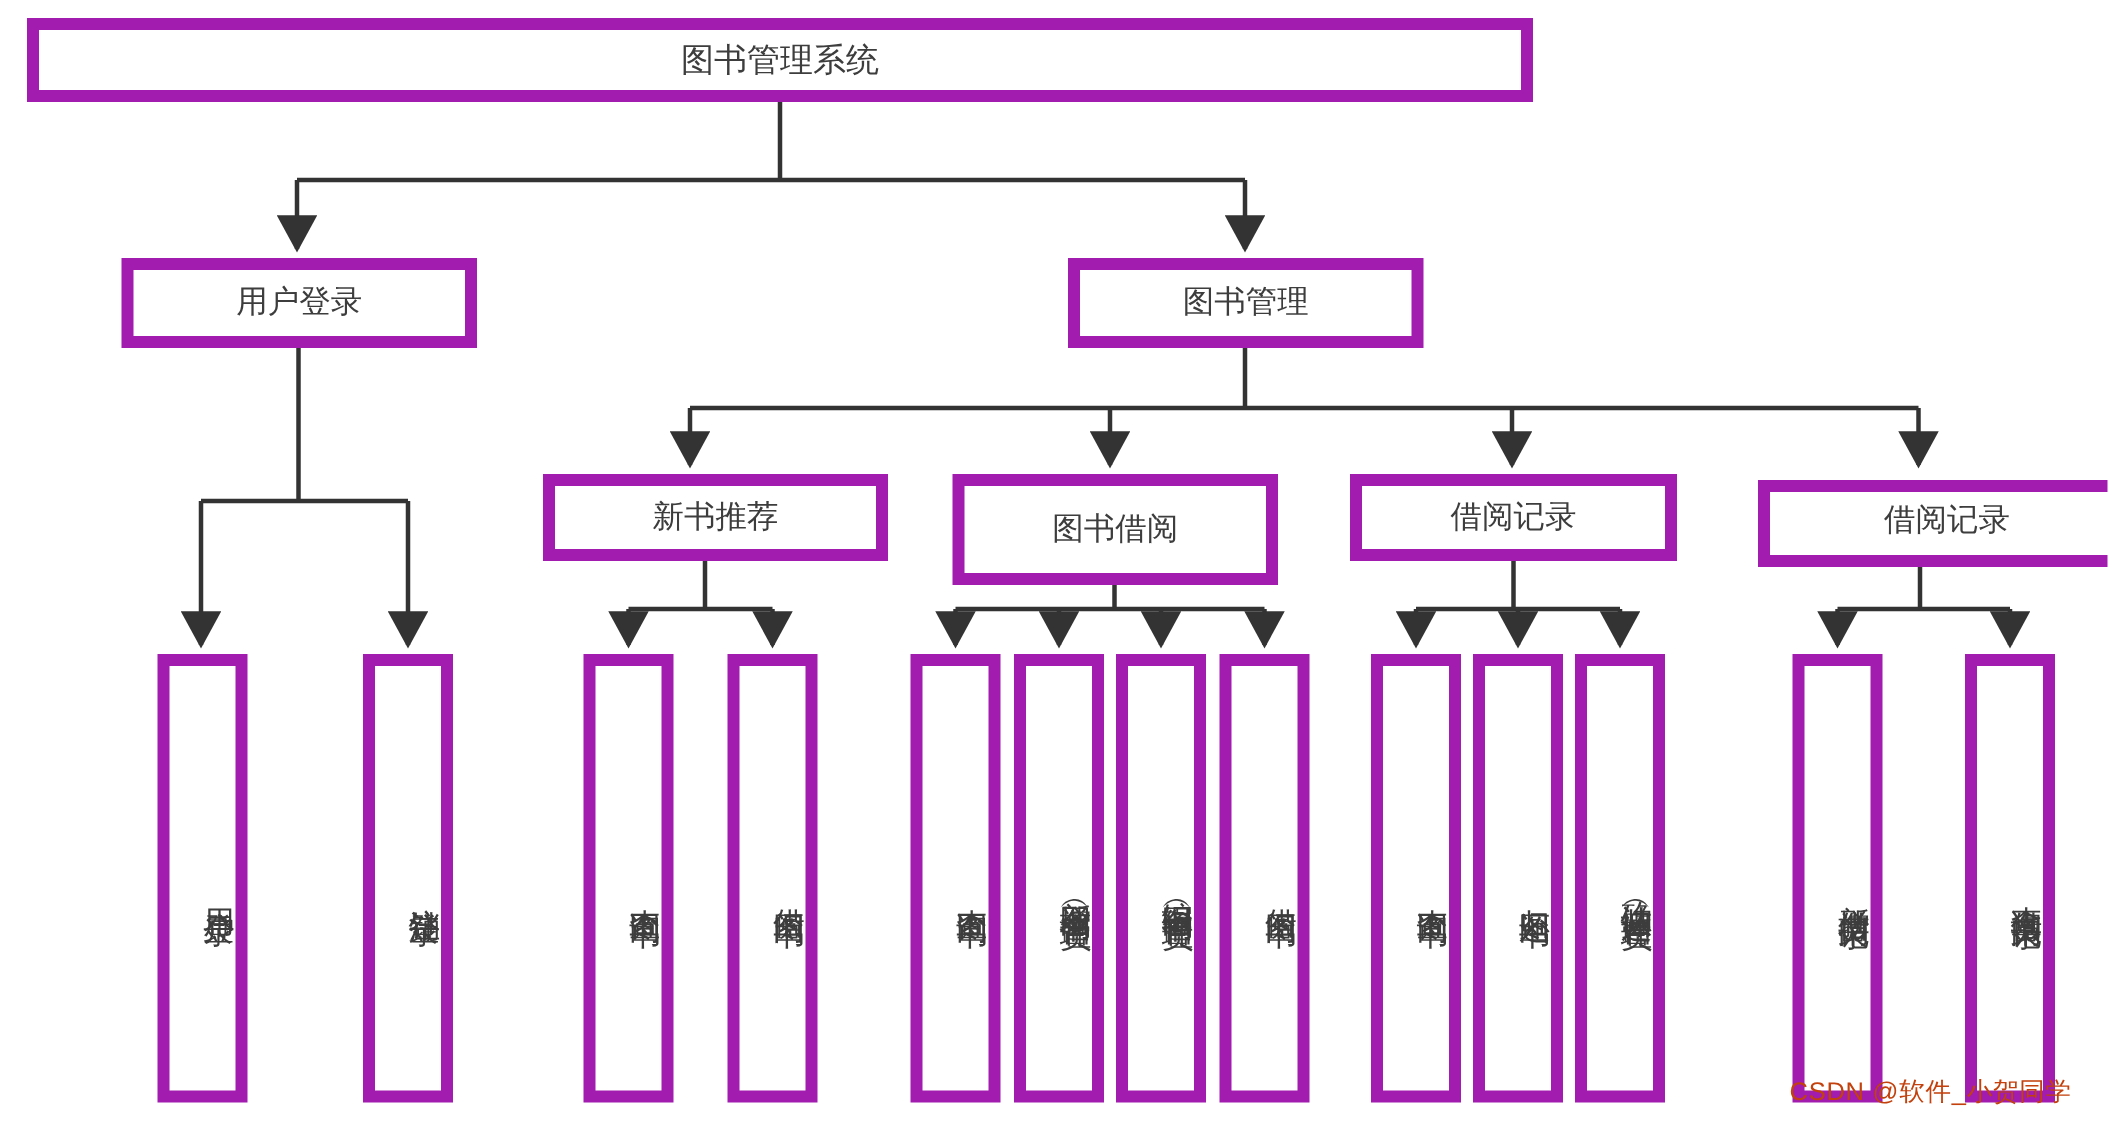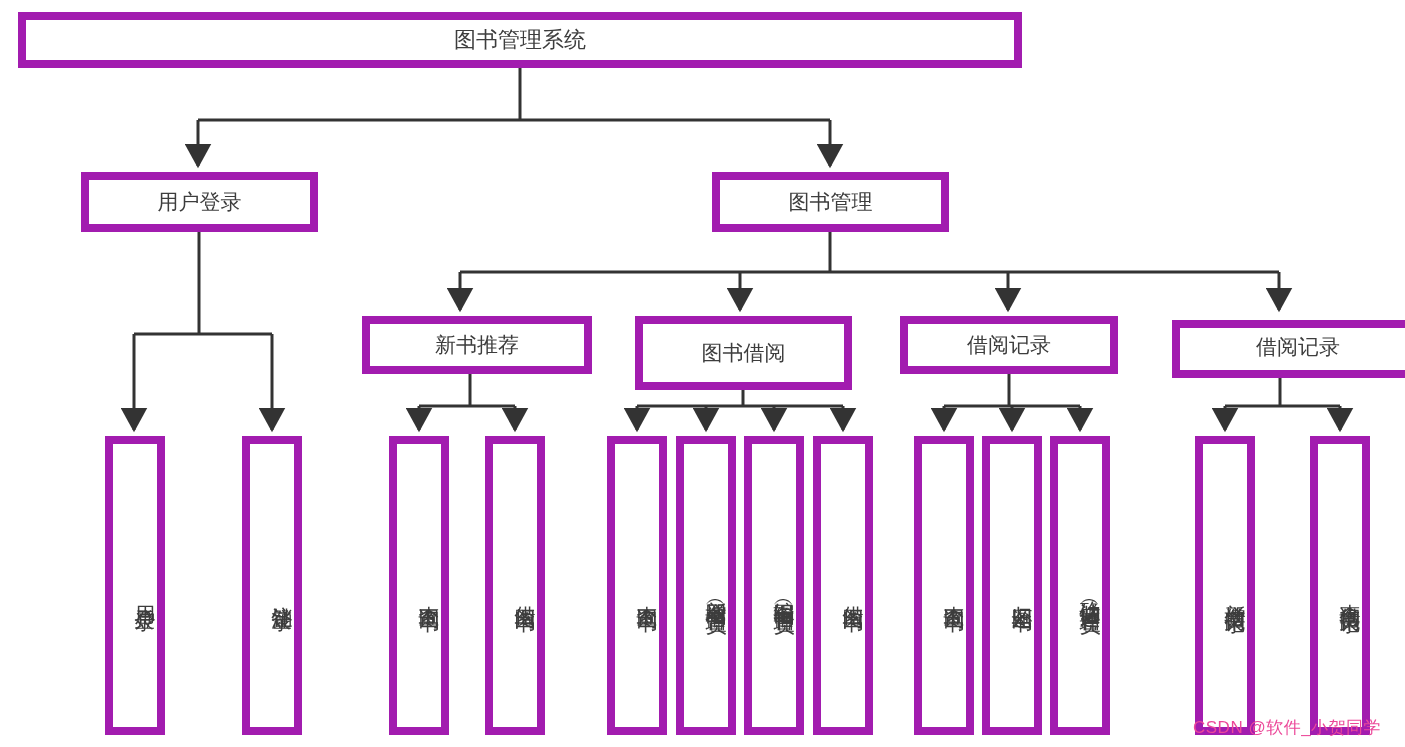--- a/index.html
+++ b/index.html
@@ -42,21 +42,21 @@
   }
   .node.v .vtext{
     writing-mode:vertical-rl;
     text-orientation:upright;
     display:block;
   }
 
   .watermark{
     position:absolute;
     font-size:17px;
-    color:#ec4899;
+    color:#c2410c;
     letter-spacing:0.5px;
     white-space:nowrap;
     user-select:none;
   }
 </style>
 </head>
 <body>
 
 <div id="canvas">
 

